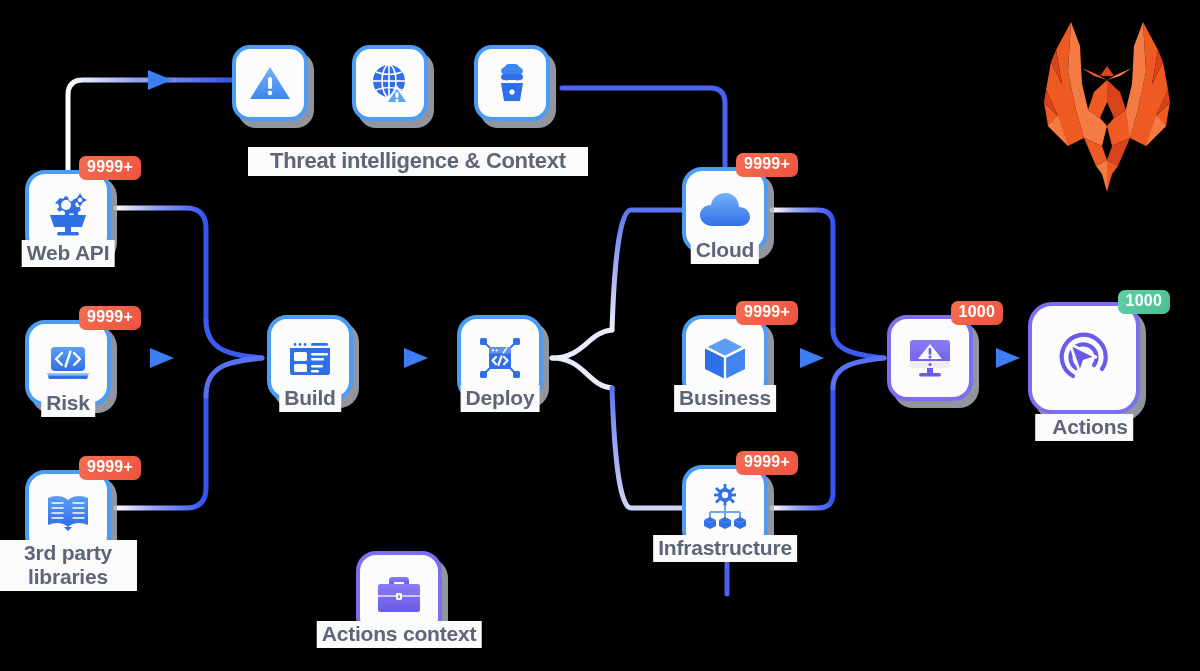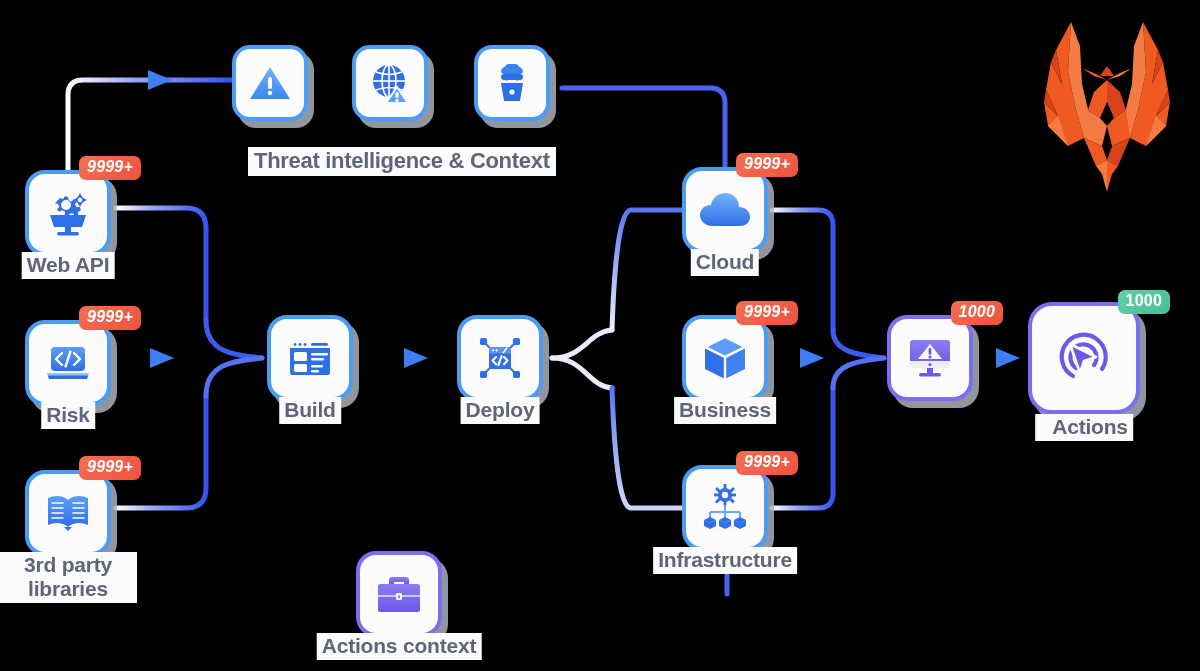--- a/index.html
+++ b/index.html
@@ -16,35 +16,35 @@
         display:flex;align-items:center;justify-content:center;}
   .card.purple{border-color:#7b6ef0;box-shadow:6px 7px 0 0 rgba(170,175,185,.85);}
   .card.sm{width:76px;height:76px;border-radius:18px;}
   .card svg{display:block;}
 
   
   .badge{position:absolute;top:-14px;right:-30px;z-index:7;
          padding:3px 8px 4px;border-radius:7px;color:#fff;
          font-size:16px;font-weight:700;letter-spacing:.2px;line-height:1.05;
          font-family:"Liberation Sans",sans-serif;white-space:nowrap;}
-  .badge.red{background:linear-gradient(135deg,#f56e52 0%,#ee5340 100%);font-style:italic;}
+  .badge.red{background:linear-gradient(135deg,#f56e52 0%,#ee5340 100%);}
   .badge.green{background:linear-gradient(135deg,#62cfa6 0%,#48bf92 100%);}
 
   
   .label{position:absolute;left:50%;transform:translateX(-50%);
-         top:82px;white-space:nowrap;z-index:6;
+         top:70px;white-space:nowrap;z-index:6;
          background:#fbfbfc;color:#5d6578;
          font-size:21px;font-weight:700;letter-spacing:-.2px;line-height:1.15;
          padding:1px 5px 2px;text-align:center;}
   .label.two{white-space:normal;width:128px;}
 
   
   .grouplabel{position:absolute;background:#fbfbfc;color:#5d6578;
               font-size:22px;font-weight:700;letter-spacing:-.3px;
-              padding:1px 6px 2px;white-space:nowrap;z-index:6;}
+              padding:1px 22px 2px;white-space:nowrap;z-index:6;}
 
   
   #phoenix{position:absolute;left:1022px;top:6px;width:170px;height:192px;}
 </style>
 </head>
 <body>
 
 <div id="stage">
 
   <svg id="wires" viewBox="0 0 1200 671">

